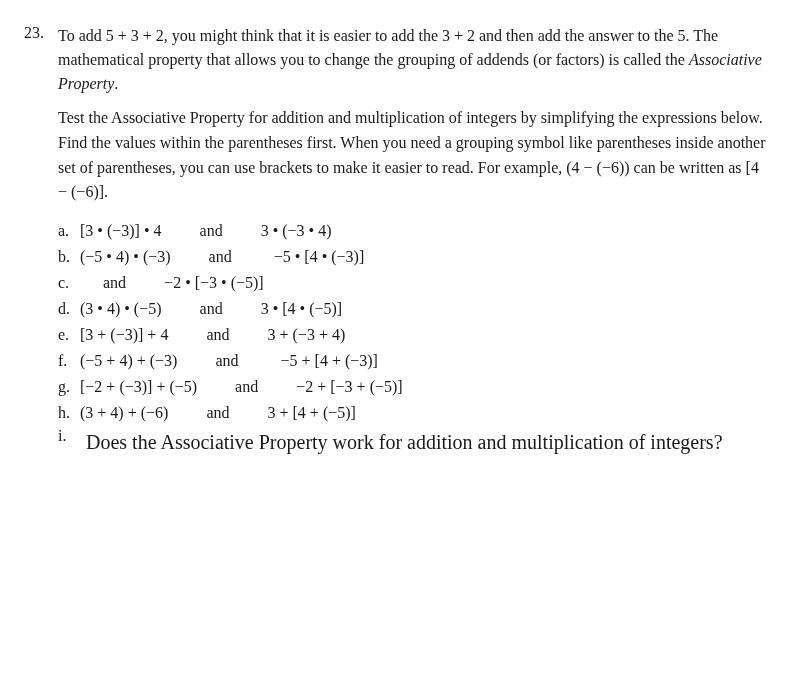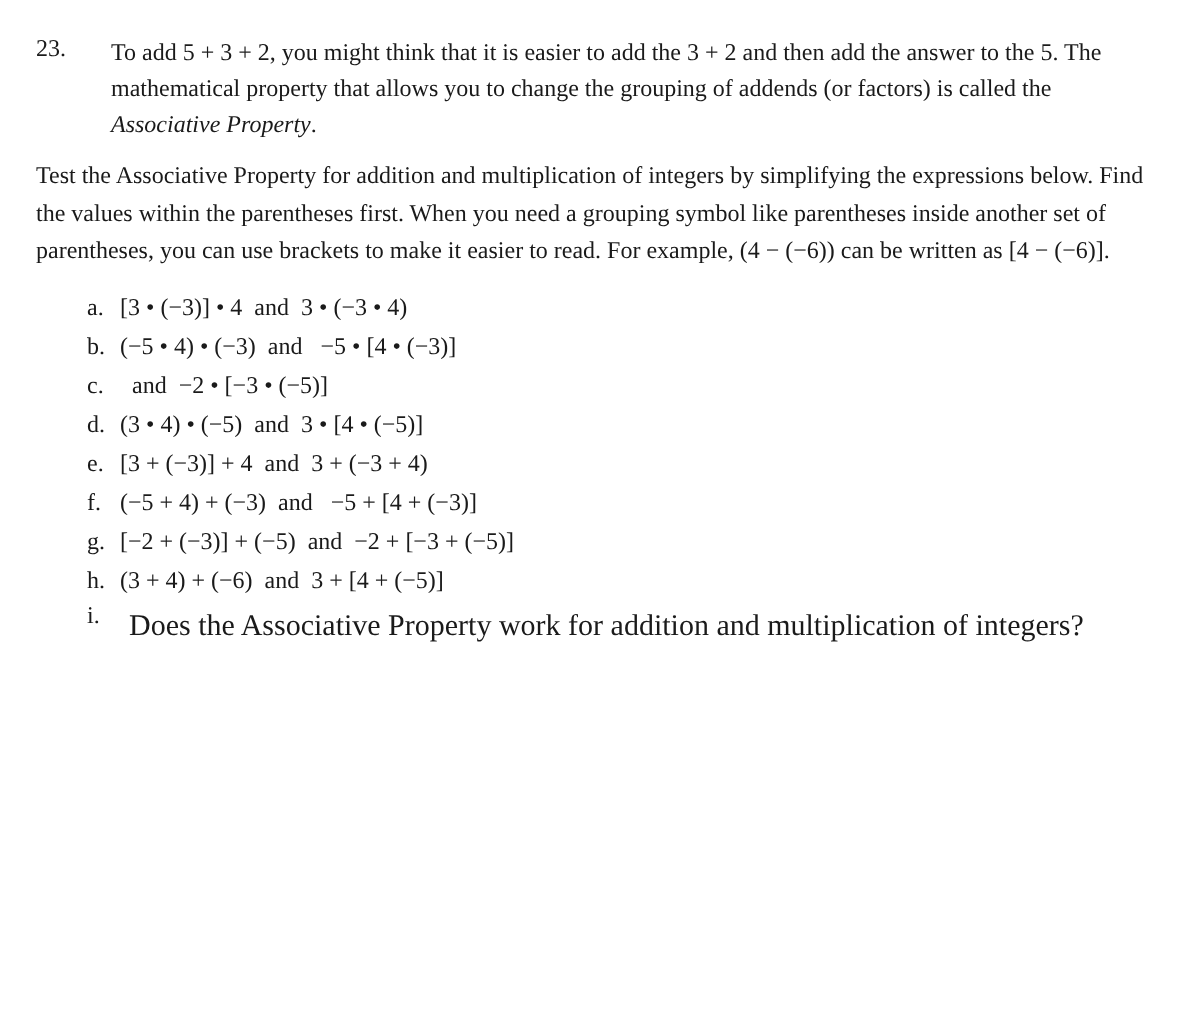--- a/index.html
+++ b/index.html
@@ -19,36 +19,37 @@
     }
 
     .problem-container {
       display: flex;
       flex-direction: column;
       gap: 0;
     }
 
     .problem-header {
       display: flex;
-      gap: 22px;
+      gap: 6px;
       margin-bottom: 10px;
     }
 
     .problem-number {
       font-size: 16px;
       min-width: 28px;
       flex-shrink: 0;
     }
 
     .problem-text {
       font-size: 16px;
       line-height: 1.5;
     }
 
     .instructions-paragraph {
+      margin-left: 34px;
       margin-bottom: 14px;
       font-size: 16px;
       line-height: 1.55;
     }
 
     .parts-list {
       margin-left: 34px;
       display: flex;
       flex-direction: column;
       gap: 2px;
@@ -66,21 +67,21 @@
       min-width: 22px;
       flex-shrink: 0;
     }
 
     .part-content {
       font-size: 16px;
       line-height: 1.5;
       display: flex;
       align-items: baseline;
       flex-wrap: wrap;
-      gap: 0;
+      gap: 15px;
     }
 
     .math {
       font-family: 'Times New Roman', Times, serif;
     }
 
     em {
       font-style: italic;
     }
 

